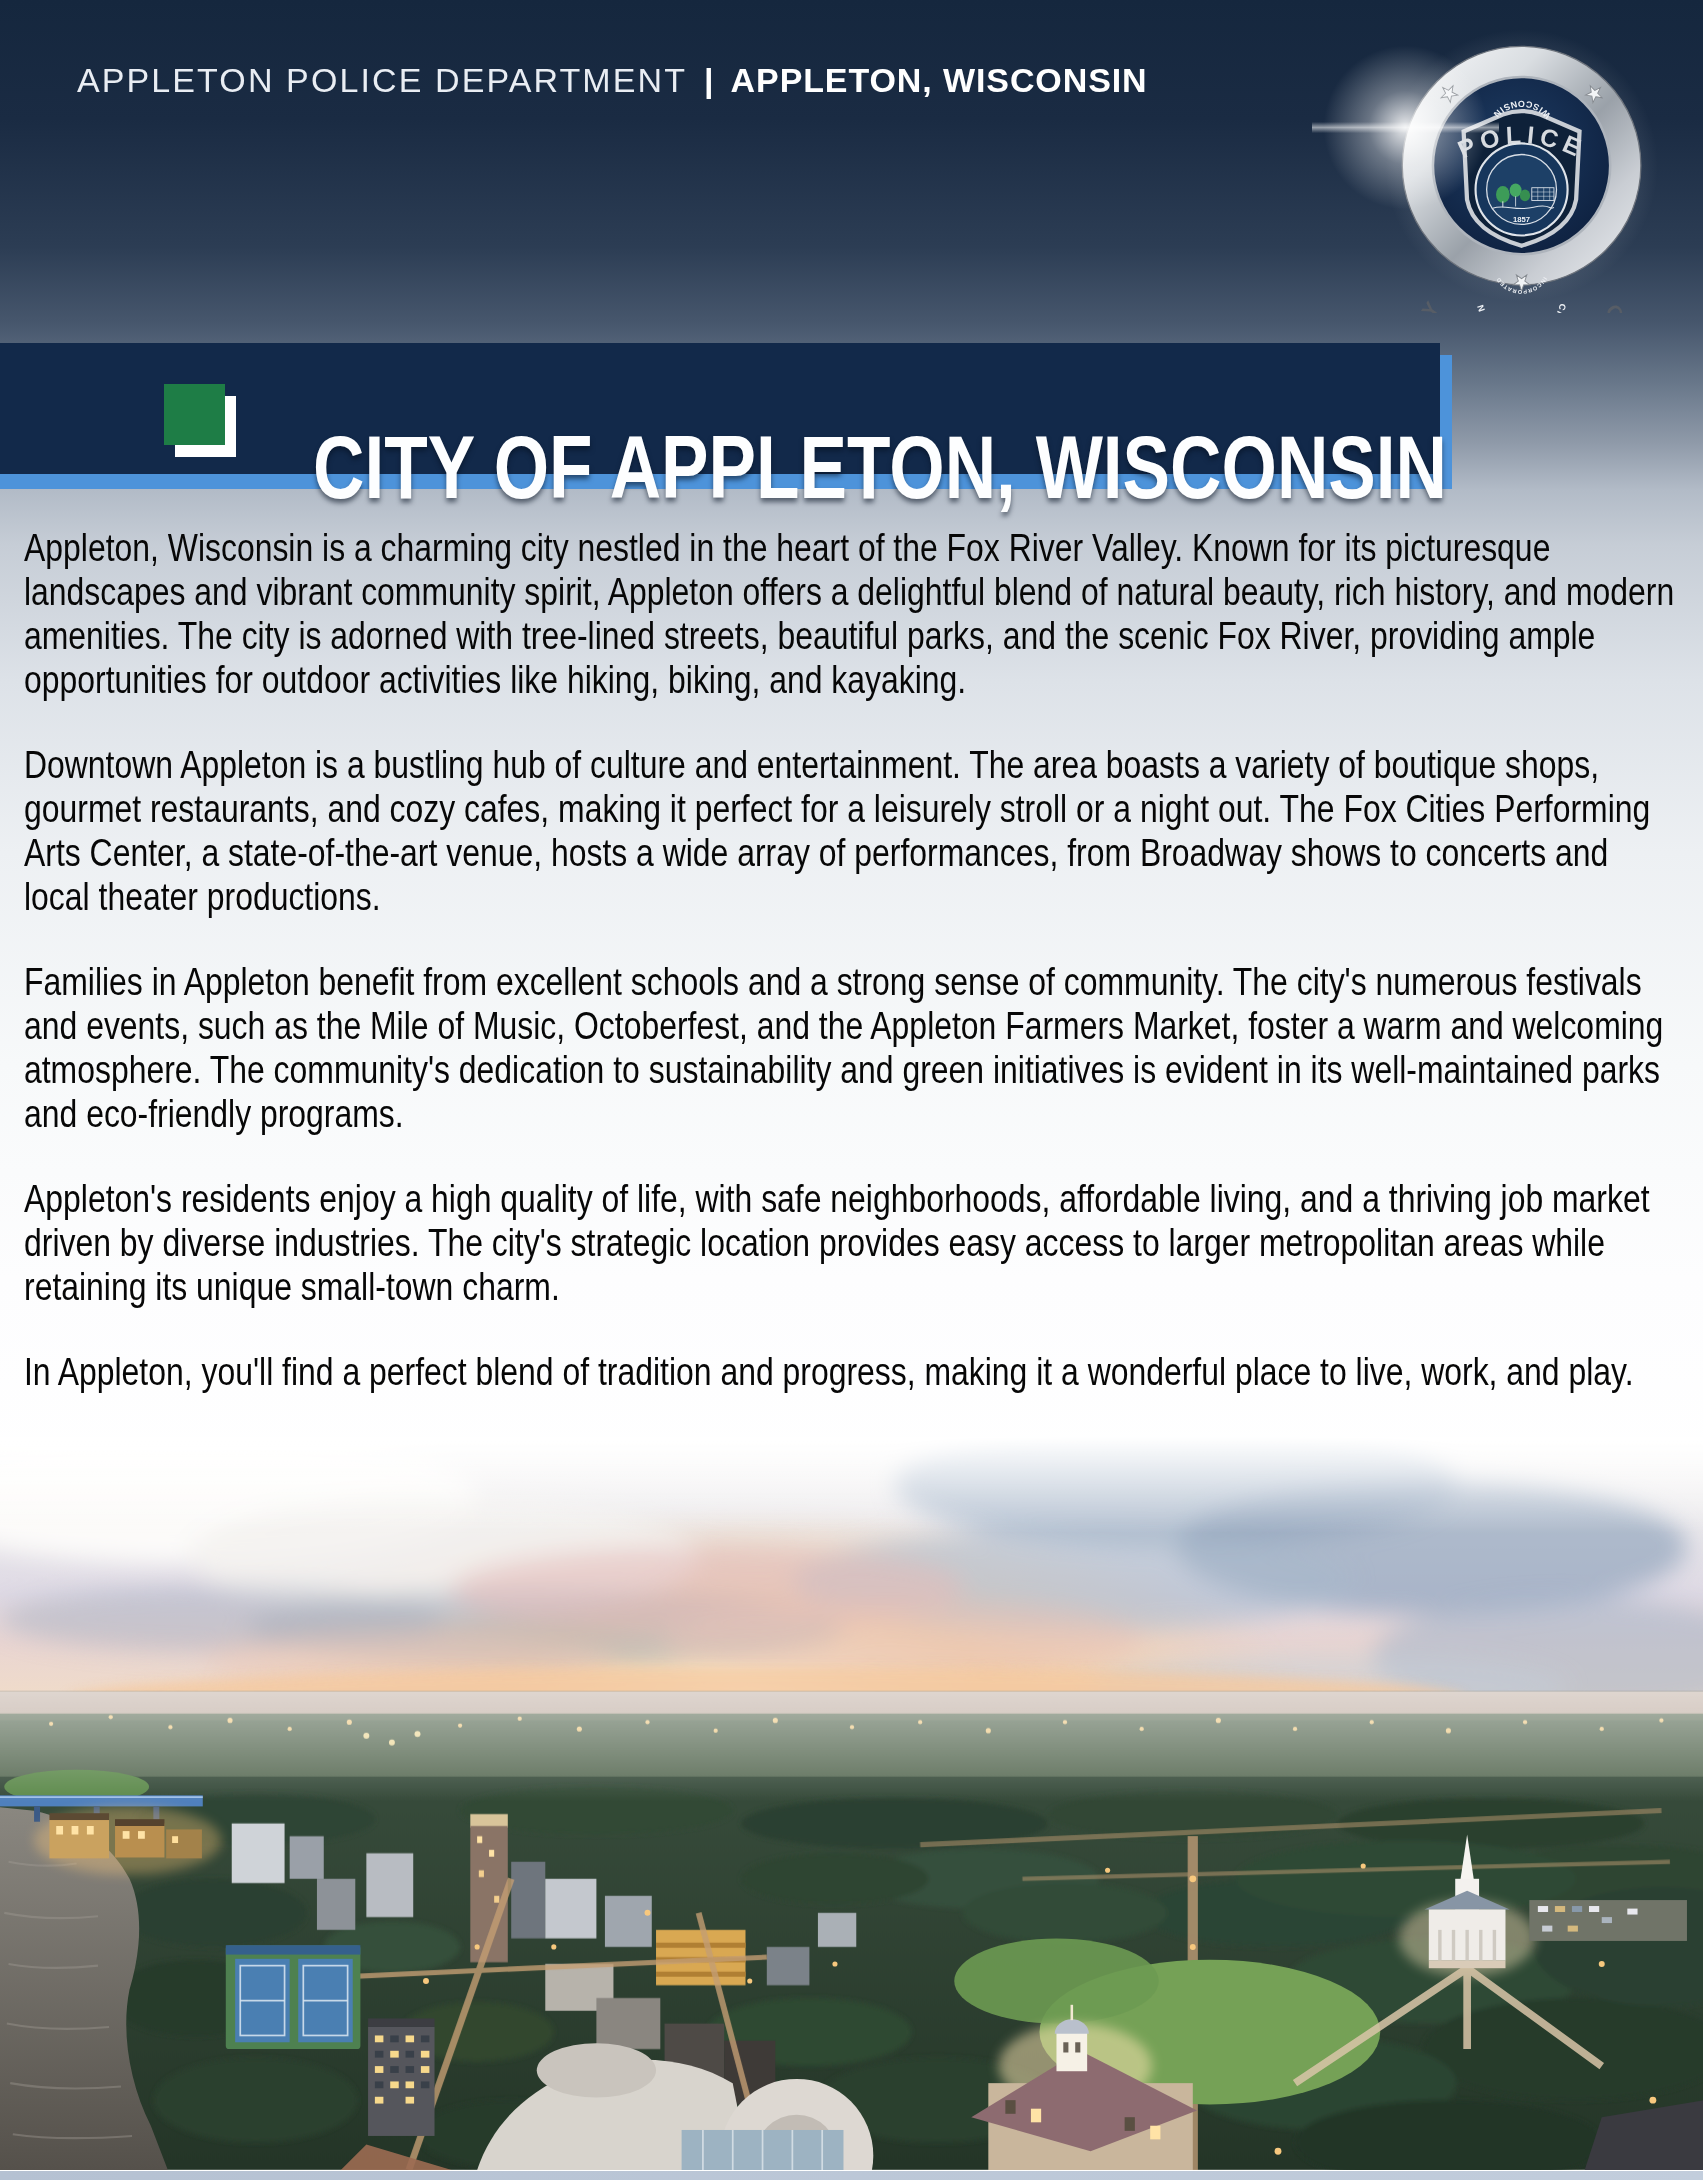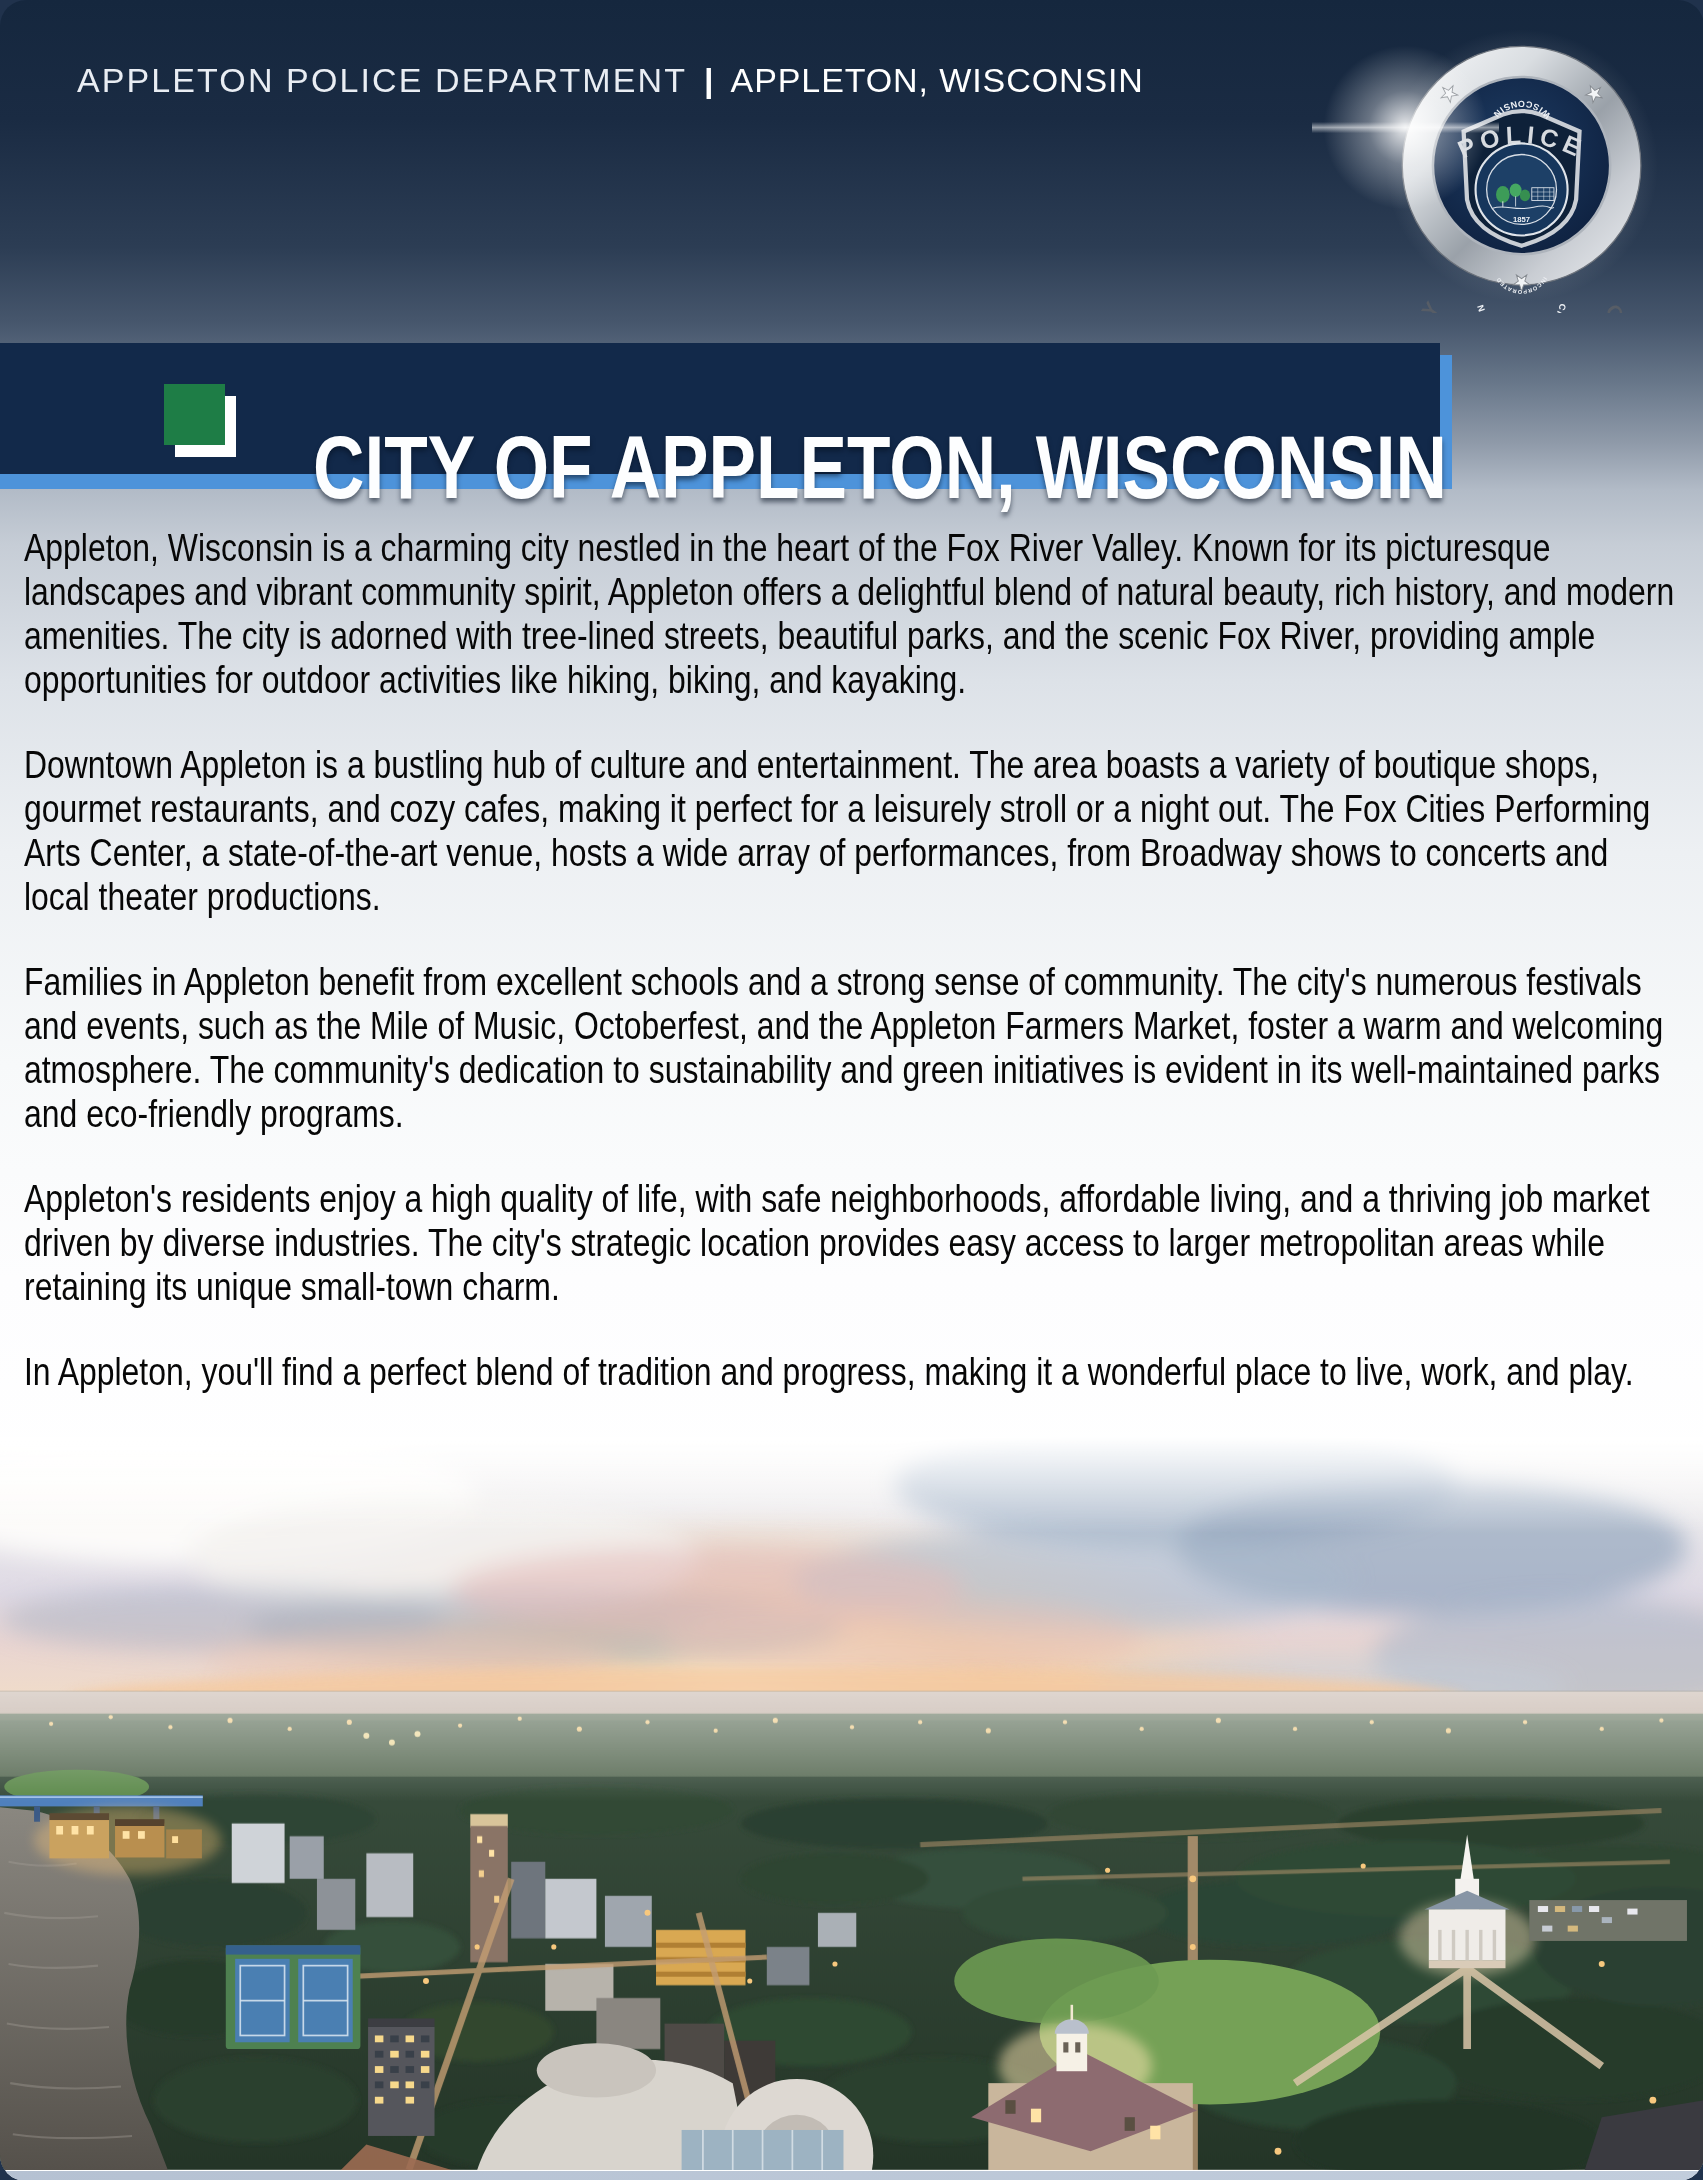--- a/index.html
+++ b/index.html
@@ -3,27 +3,26 @@
 <meta charset="utf-8">
 <style>
   html,body{margin:0;padding:0;background:#20324c;}
   .page{
     position:relative;width:1704px;height:2181px;overflow:hidden;
     font-family:"Liberation Sans",sans-serif;
     background:linear-gradient(180deg,
       #15273e 0px,#1a2b43 119px,#2c3d54 247px,#47576d 324px,
       #68778a 383px,#8f9aa9 443px,#b2bbc7 490px,#c6cdd6 545px,
       #dde2e8 681px,#edf0f3 852px,#f7f9fa 1065px,#fdfdfe 1278px,#ffffff 1491px,#ffffff 100%);
-    border-radius:26px;
   }
   
   .hdr{position:absolute;left:77px;top:61px;display:flex;align-items:baseline;white-space:nowrap;}
   .hdr .dept{font-size:34px;font-weight:400;letter-spacing:2.1px;color:#e9edf3;}
   .hdr .sep{font-size:34px;font-weight:600;color:#ffffff;margin:0 17px;}
-  .hdr .loc{font-size:34px;font-weight:400;letter-spacing:0.9px;color:#ffffff;text-align:right;}
+  .hdr .loc{font-size:34px;font-weight:700;letter-spacing:0.9px;color:#ffffff;text-align:right;}
   
   .flare{position:absolute;left:1312px;top:34px;width:187px;height:187px;pointer-events:none;z-index:6;
     background:
       radial-gradient(circle at 50% 50%, rgba(255,255,255,.9) 0%, rgba(255,255,255,.35) 28%, rgba(255,255,255,0) 62%),
       linear-gradient(180deg, rgba(255,255,255,0) 47%, rgba(255,255,255,.55) 50%, rgba(255,255,255,0) 53%);
   }
   
   .badge{position:absolute;left:1375px;top:19px;width:294px;height:294px;z-index:5;}
   
   .banner-shadow{position:absolute;left:0;top:355px;width:1452px;height:134px;background:#4d93da;}

